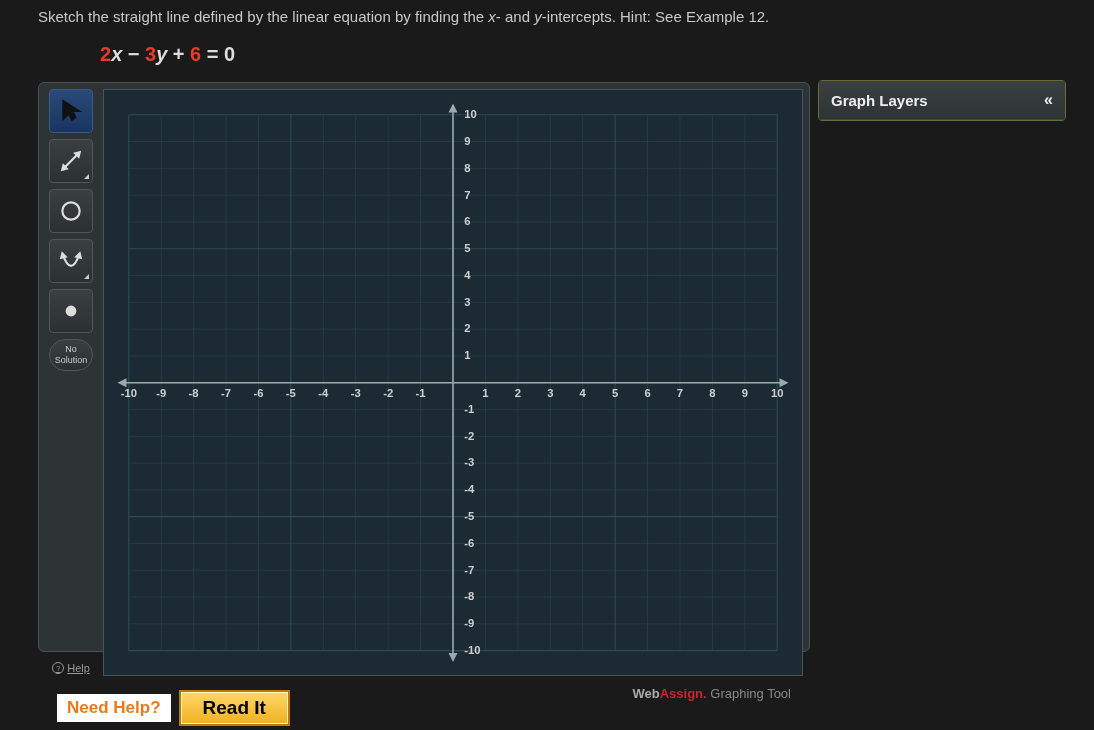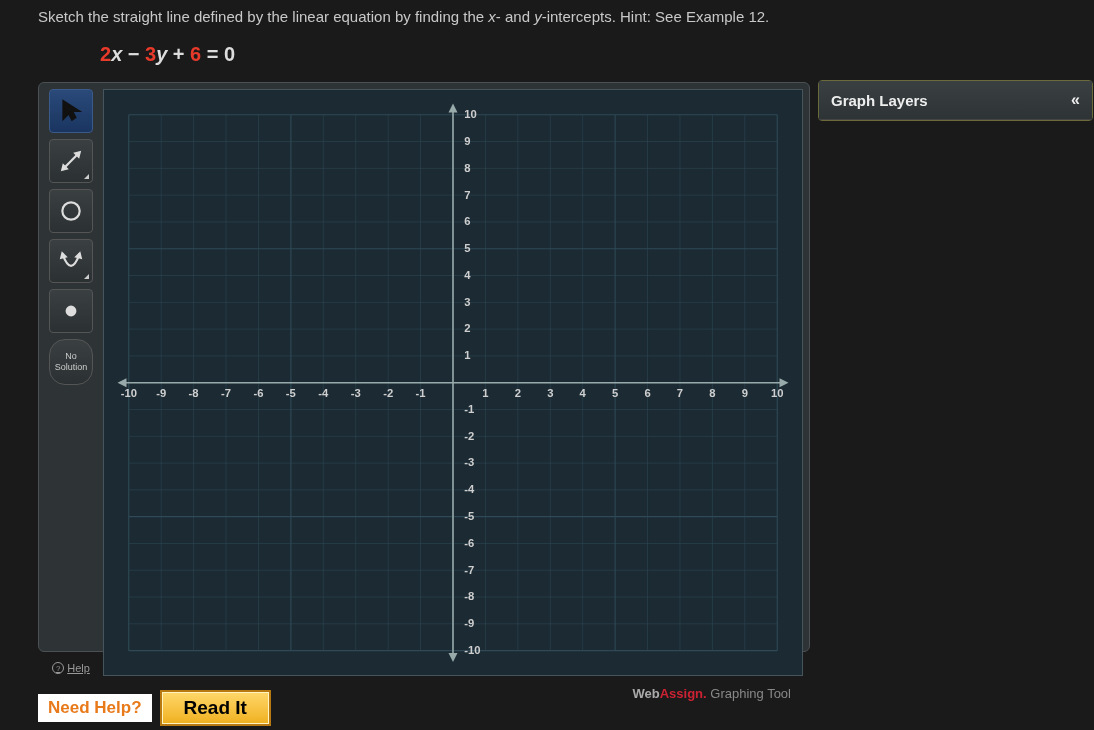--- a/index.html
+++ b/index.html
@@ -70,21 +70,21 @@
     border-color: #3a5a8a;
   }
   .tool-btn svg { width: 26px; height: 26px; stroke: #ddd; fill: none; stroke-width: 2; }
   .tool-btn .corner {
     position: absolute; right: 3px; bottom: 3px;
     width: 0; height: 0;
     border-left: 5px solid transparent;
     border-bottom: 5px solid #ccc;
   }
   .no-sol {
-    width: 44px; height: 46px;
+    width: 44px; height: 32px;
     background: linear-gradient(#3a4042,#2b3032);
     border: 1px solid #555; border-radius: 16px;
     color: #ccc; font-size: 9px; line-height: 11px;
     display: flex; align-items: center; justify-content: center;
     text-align: center;
   }
   .help-link {
     margin-top: auto;
     color: #999;
     font-size: 11px;
@@ -135,21 +135,21 @@
     padding: 4px 18px 0 0;
     font-size: 13px;
     color: #888;
   }
   .branding .wa1 { color: #aaa; font-weight: bold; }
   .branding .wa2 { color: #c23; font-weight: bold; }
   .layers-panel {
     position: absolute;
     left: 818px;
     top: 80px;
-    width: 275px;
+    width: 248px;
     background: #2e3336;
     border: 1px solid #6a6a3a;
     border-radius: 4px;
   }
   .layers-header {
     display:flex;justify-content:space-between;align-items:center;
     padding: 10px 12px;
     background: linear-gradient(#3a4042,#2e3336);
     border-bottom: 1px solid #444;
     color: #eee;
@@ -170,20 +170,21 @@
     display: flex;
     align-items: center;
     gap: 8px;
   }
   .need-help {
     background: #fff;
     color: #e87a1a;
     font-weight: bold;
     font-size: 17px;
     padding: 4px 10px;
+    margin-left: 19px;
   }
   .read-it {
     background: linear-gradient(#ffd86a,#f0b020);
     border: 2px solid #b87a10;
     color: #000;
     font-weight: bold;
     font-size: 19px;
     padding: 5px 22px;
     box-shadow: inset 0 0 0 1px #fff3c0;
   }

